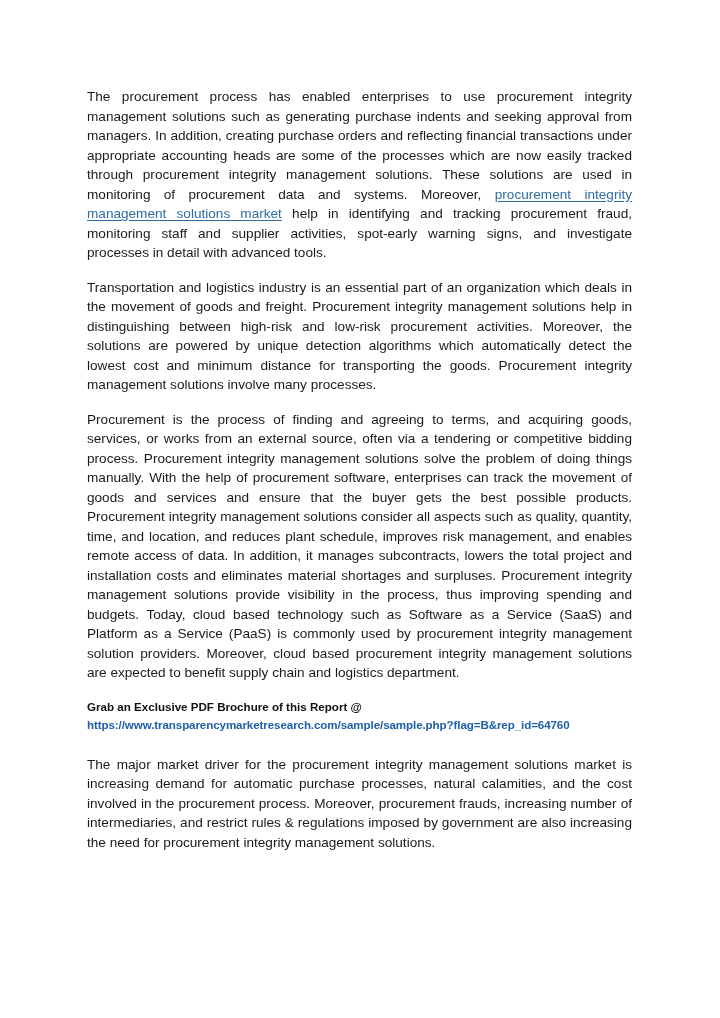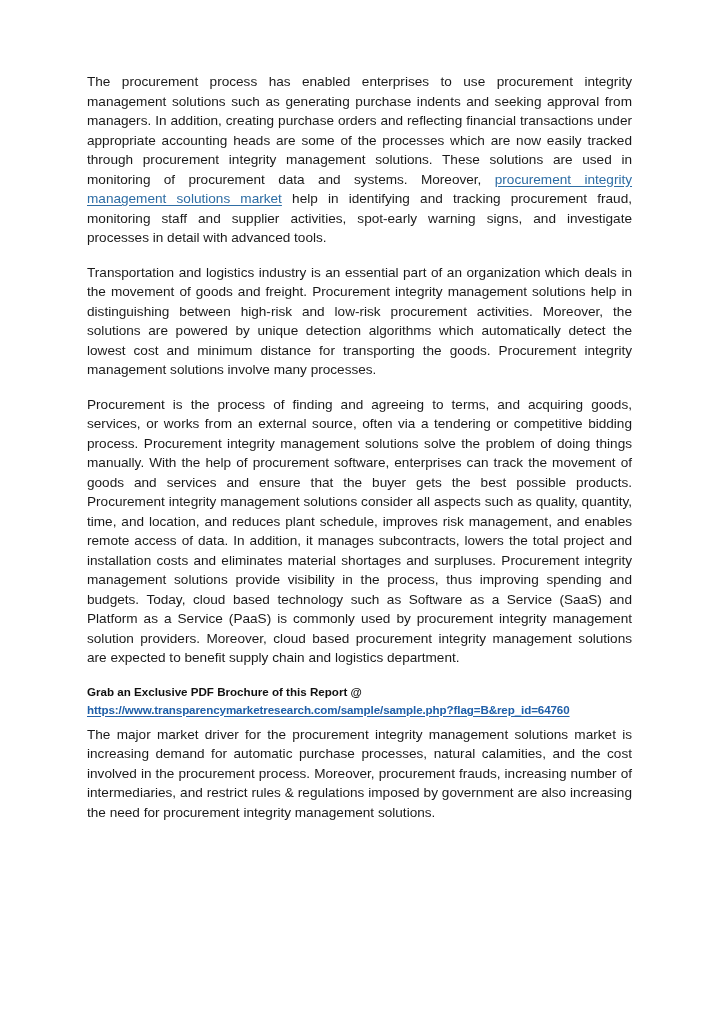--- a/index.html
+++ b/index.html
@@ -9,51 +9,50 @@
     }
     body {
       width: 720px;
       height: 1018px;
       overflow: hidden;
       position: relative;
     }
     .page {
       position: absolute;
       left: 87px;
-      top: 72px;
+      top: 87px;
       width: 545px;
       font-family: "Liberation Sans", sans-serif;
       font-size: 13.6px;
       line-height: 19.5px;
       color: #1a1a1a;
     }
     .para {
       margin: 0 0 15px 0;
       text-align: justify;
       text-align-last: left;
       hyphens: none;
     }
     .para .seg { }
     .inline-link {
       color: #2e6da4;
       text-decoration: underline;
       text-underline-offset: 2px;
     }
     .promo {
-      margin: 0 0 6px 0;
+      margin: 0 0 21px 0;
       font-size: 11.6px;
       line-height: 18px;
       font-weight: bold;
       color: #111;
     }
     .promo .promo-label { display: block; }
     .promo .promo-url {
       display: block;
       color: #1f5fa8;
-      text-decoration: underline;
       text-underline-offset: 2px;
       letter-spacing: -0.1px;
     }
   </style>
 </head>
 <body>
 
 <div class="page">
 
   <p class="para">

